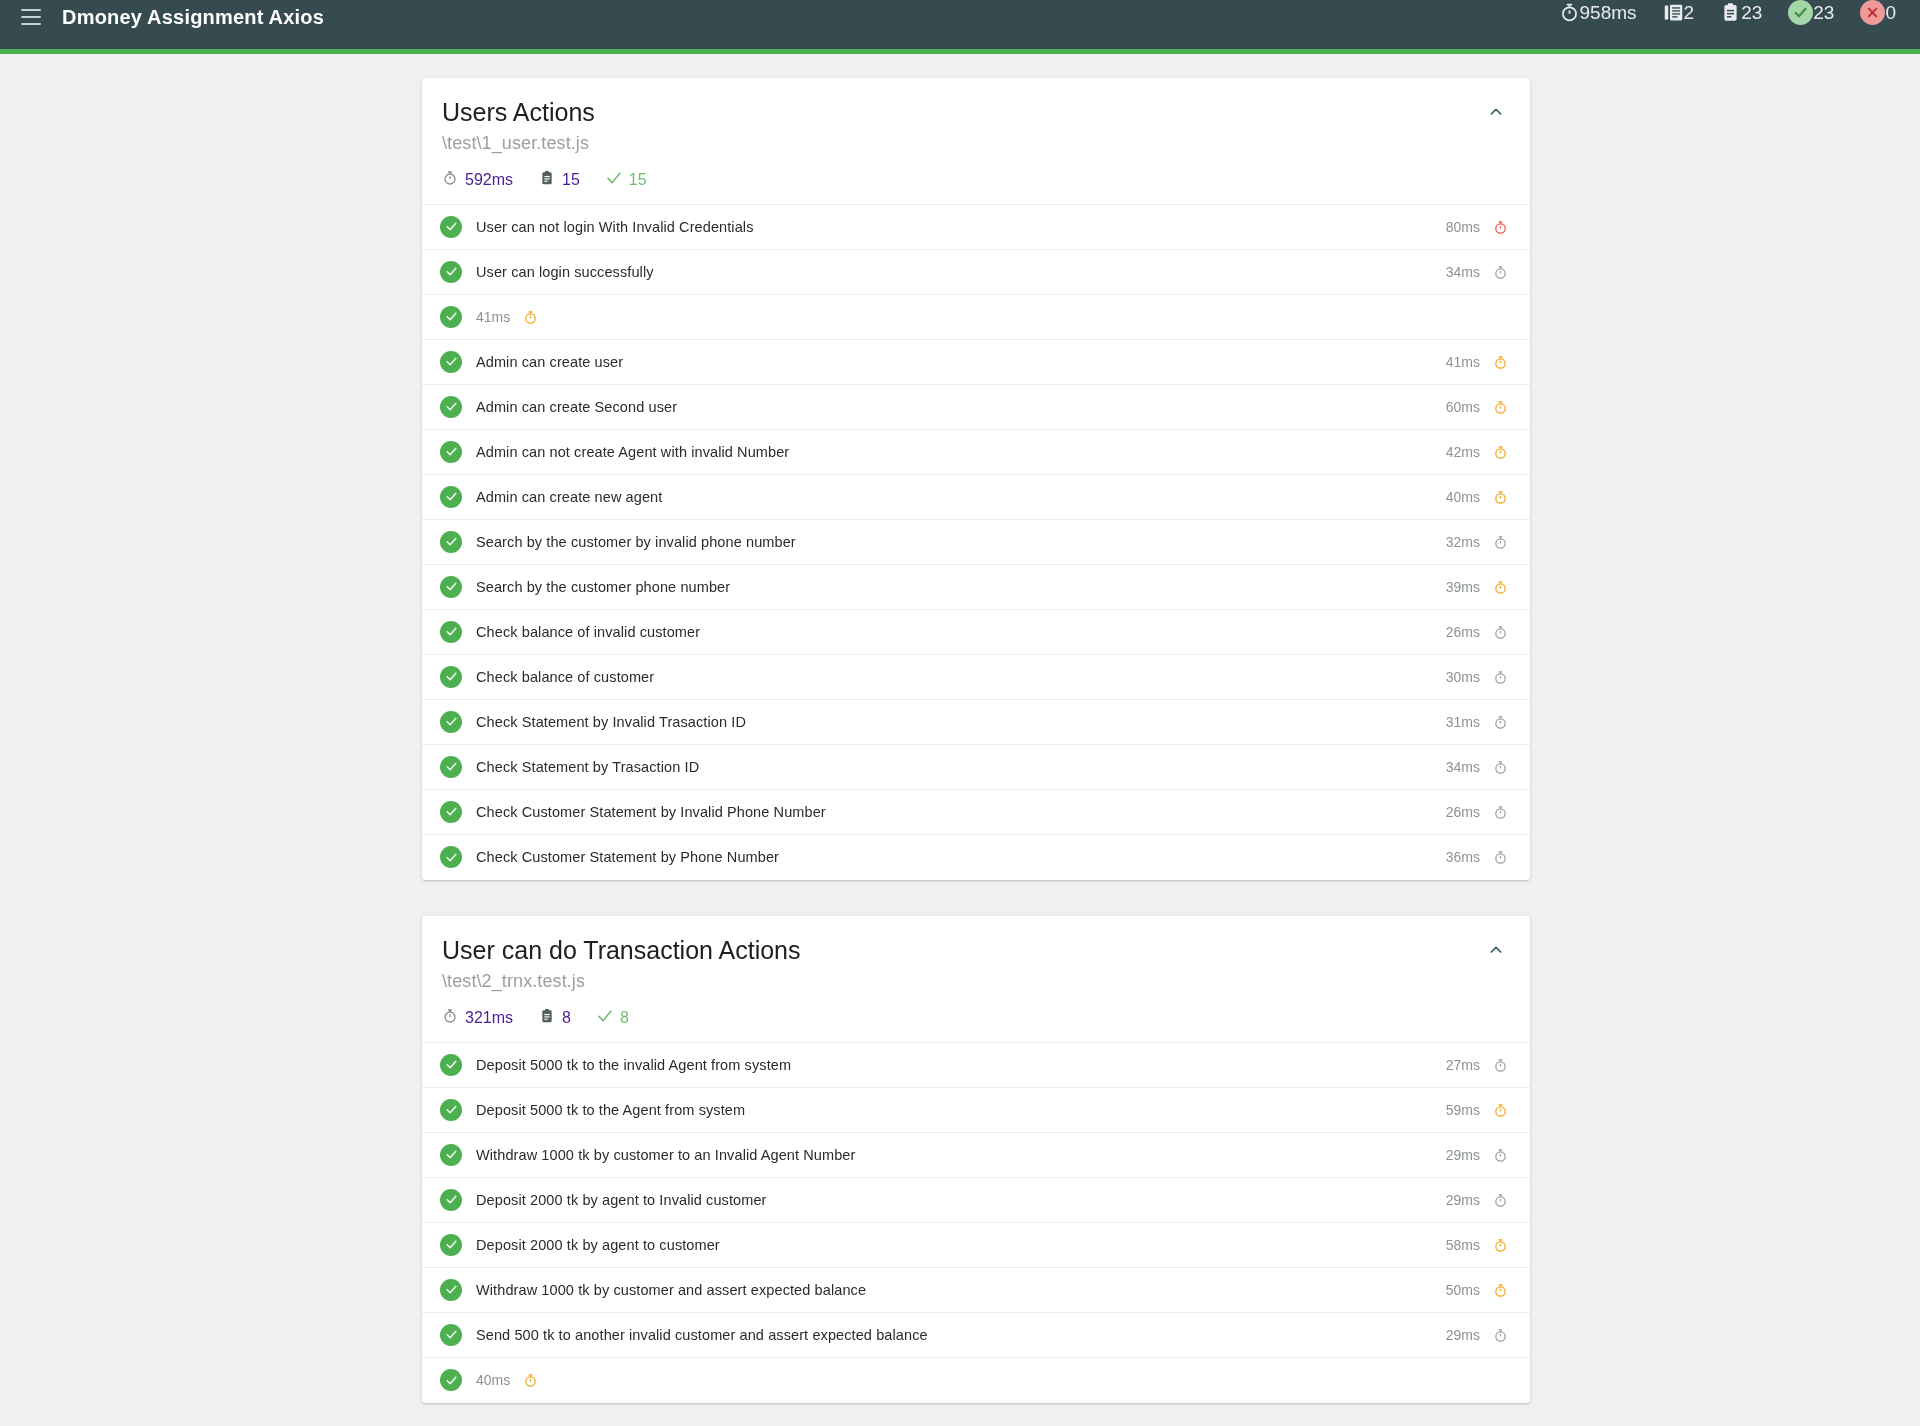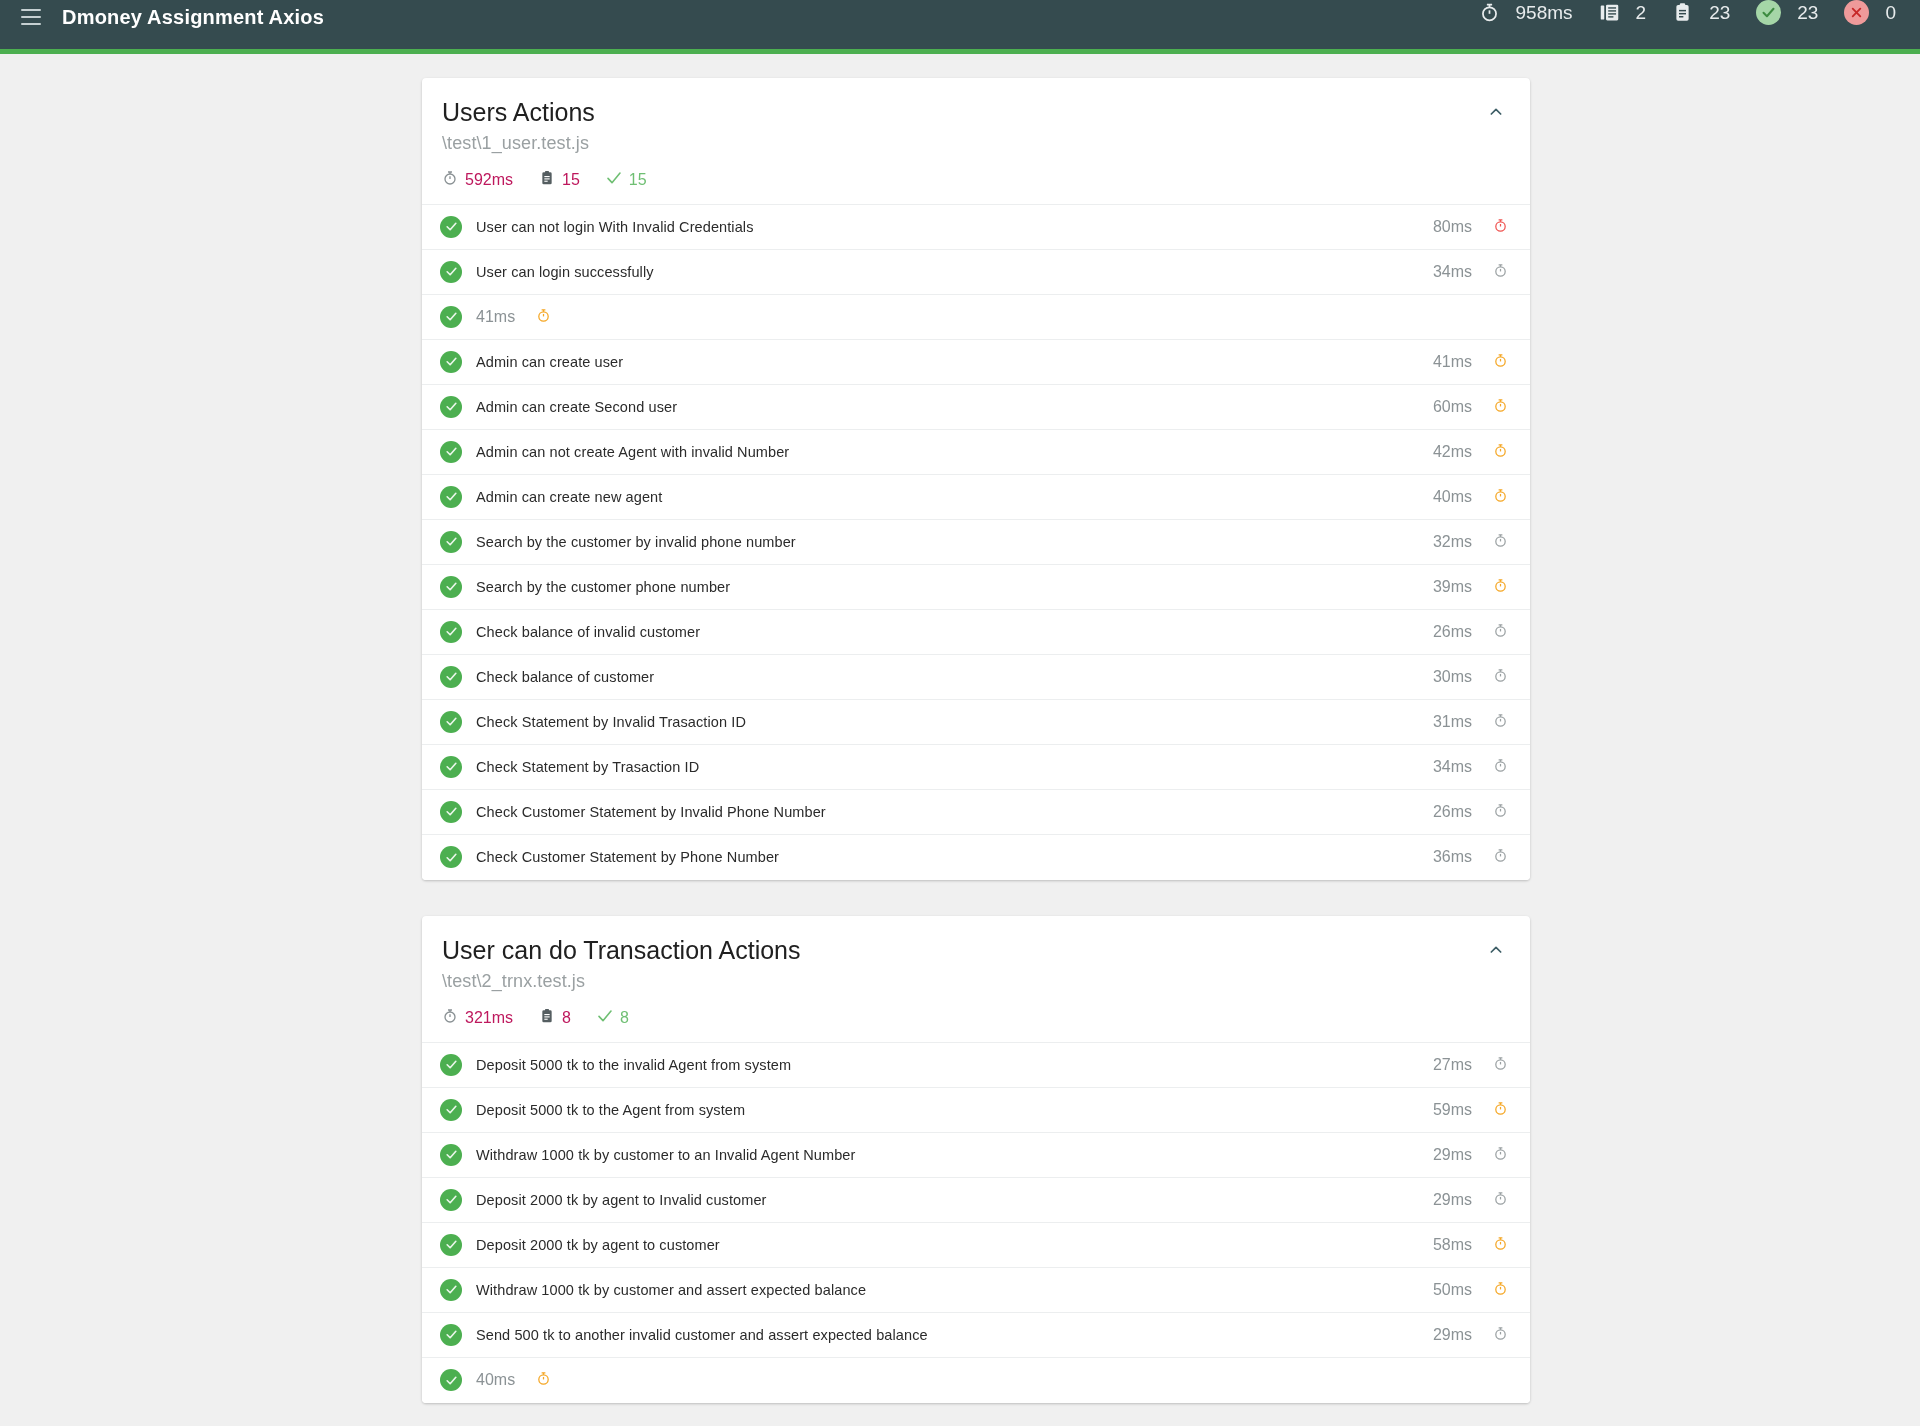--- a/index.html
+++ b/index.html
@@ -46,21 +46,21 @@
   }
   .nav-right {
     margin-left: auto;
     display: flex;
     align-items: center;
     gap: 26px;
   }
   .nav-stat {
     display: flex;
     align-items: center;
-    gap: 16px;
+    gap: 0;
     color: #e8eced;
     font-size: 19px;
     white-space: nowrap;
   }
   .nav-stat .glyph { display: flex; align-items: center; }
   .nav-stat .pill {
     width: 25px; height: 25px;
     border-radius: 50%;
     display: flex; align-items: center; justify-content: center;
   }
@@ -106,21 +106,21 @@
   .suite-stats {
     display: flex;
     align-items: center;
     gap: 26px;
   }
   .suite-stat {
     display: flex;
     align-items: center;
     gap: 7px;
     font-size: 16px;
-    color: #be185d;
+    color: #4c1d95;
   }
   .suite-stat.pass-stat { color: #6fbf73; }
   .collapse-btn {
     position: absolute;
     top: 22px; right: 20px;
     width: 28px; height: 28px;
     display: flex; align-items: center; justify-content: center;
     cursor: pointer;
     color: #4a6b73;
   }
@@ -150,23 +150,23 @@
     font-size: 14.5px;
     color: #2b2b2b;
     white-space: nowrap;
     overflow: hidden;
     text-overflow: ellipsis;
     letter-spacing: .1px;
   }
   .test-duration {
     flex: 0 0 auto;
     display: flex;
-    align-items: flex-start;
-    gap: 21px;
-    font-size: 16px;
+    align-items: flex-end;
+    gap: 13px;
+    font-size: 14px;
     color: #8b9295;
   }
   .dur-icon { display: flex; align-items: center; }
 </style>
 </head>
 <body>
 
 <div class="navbar">
   <div class="nav-left">
     <div class="hamburger">

